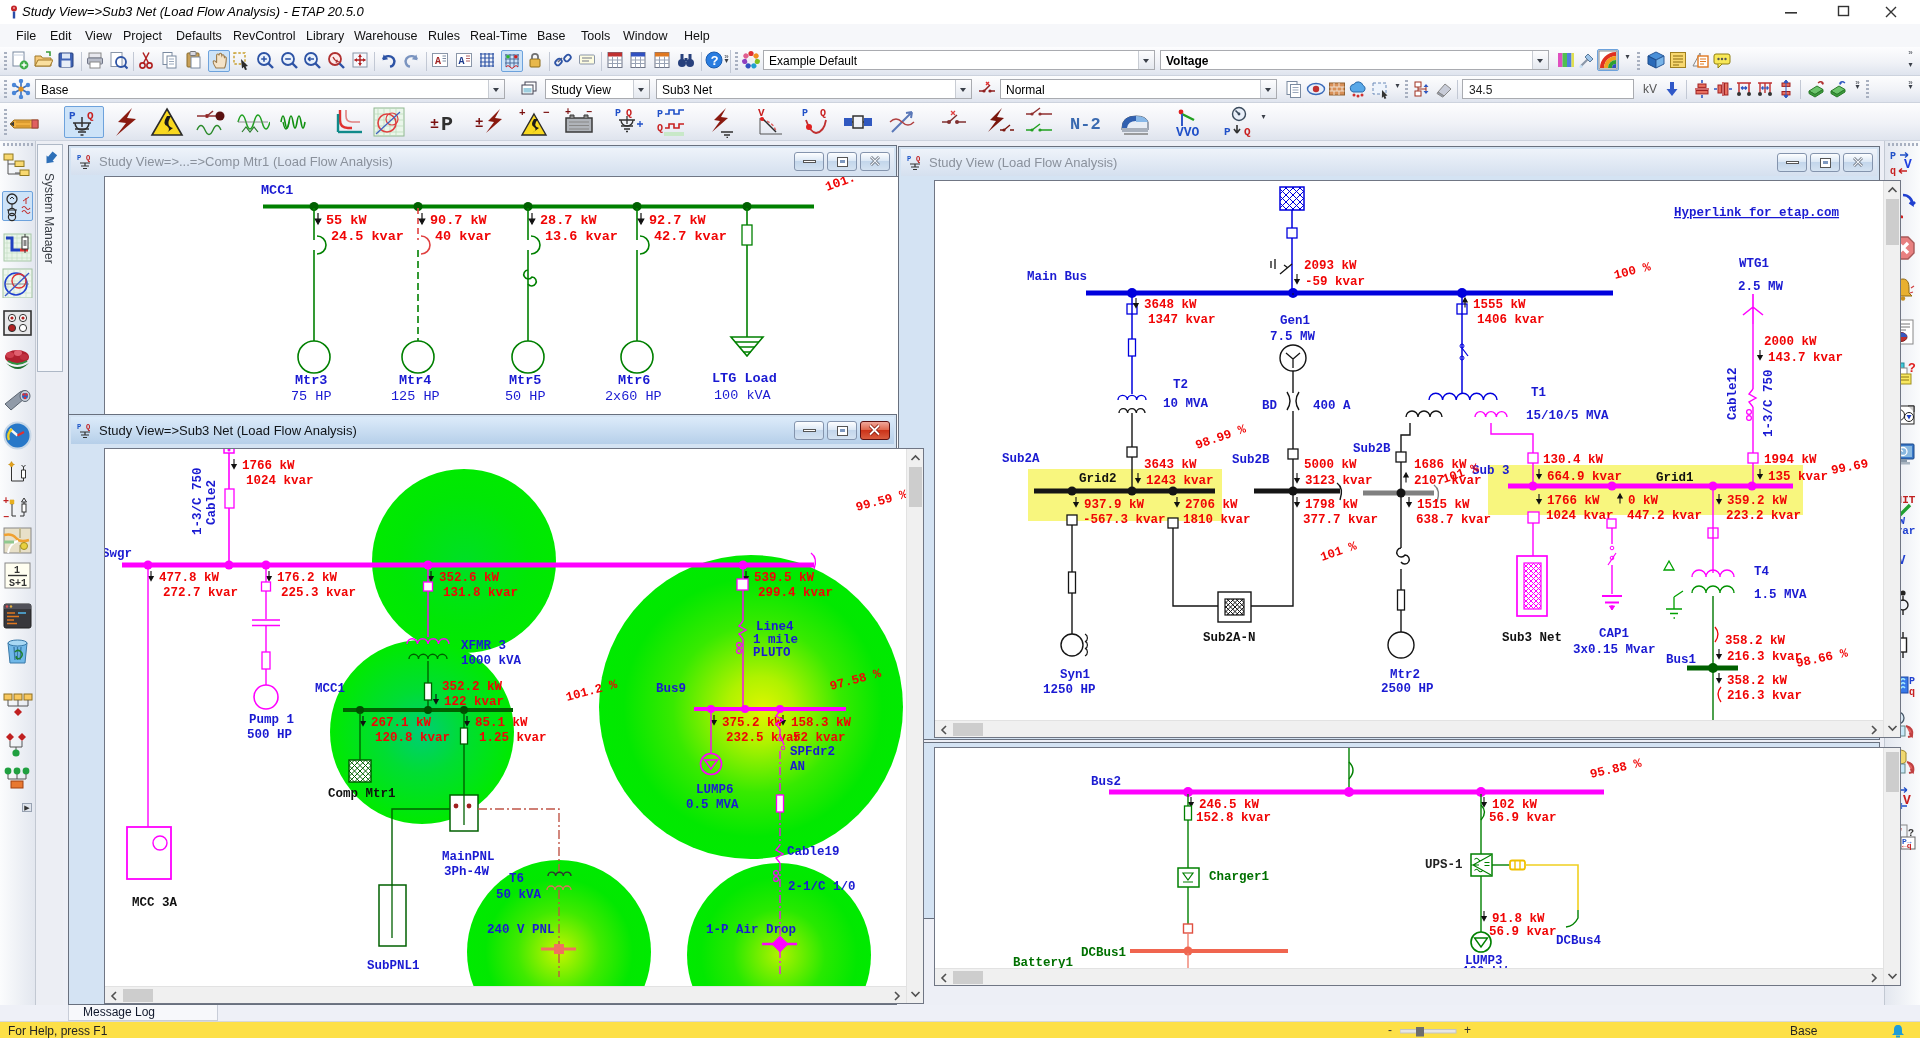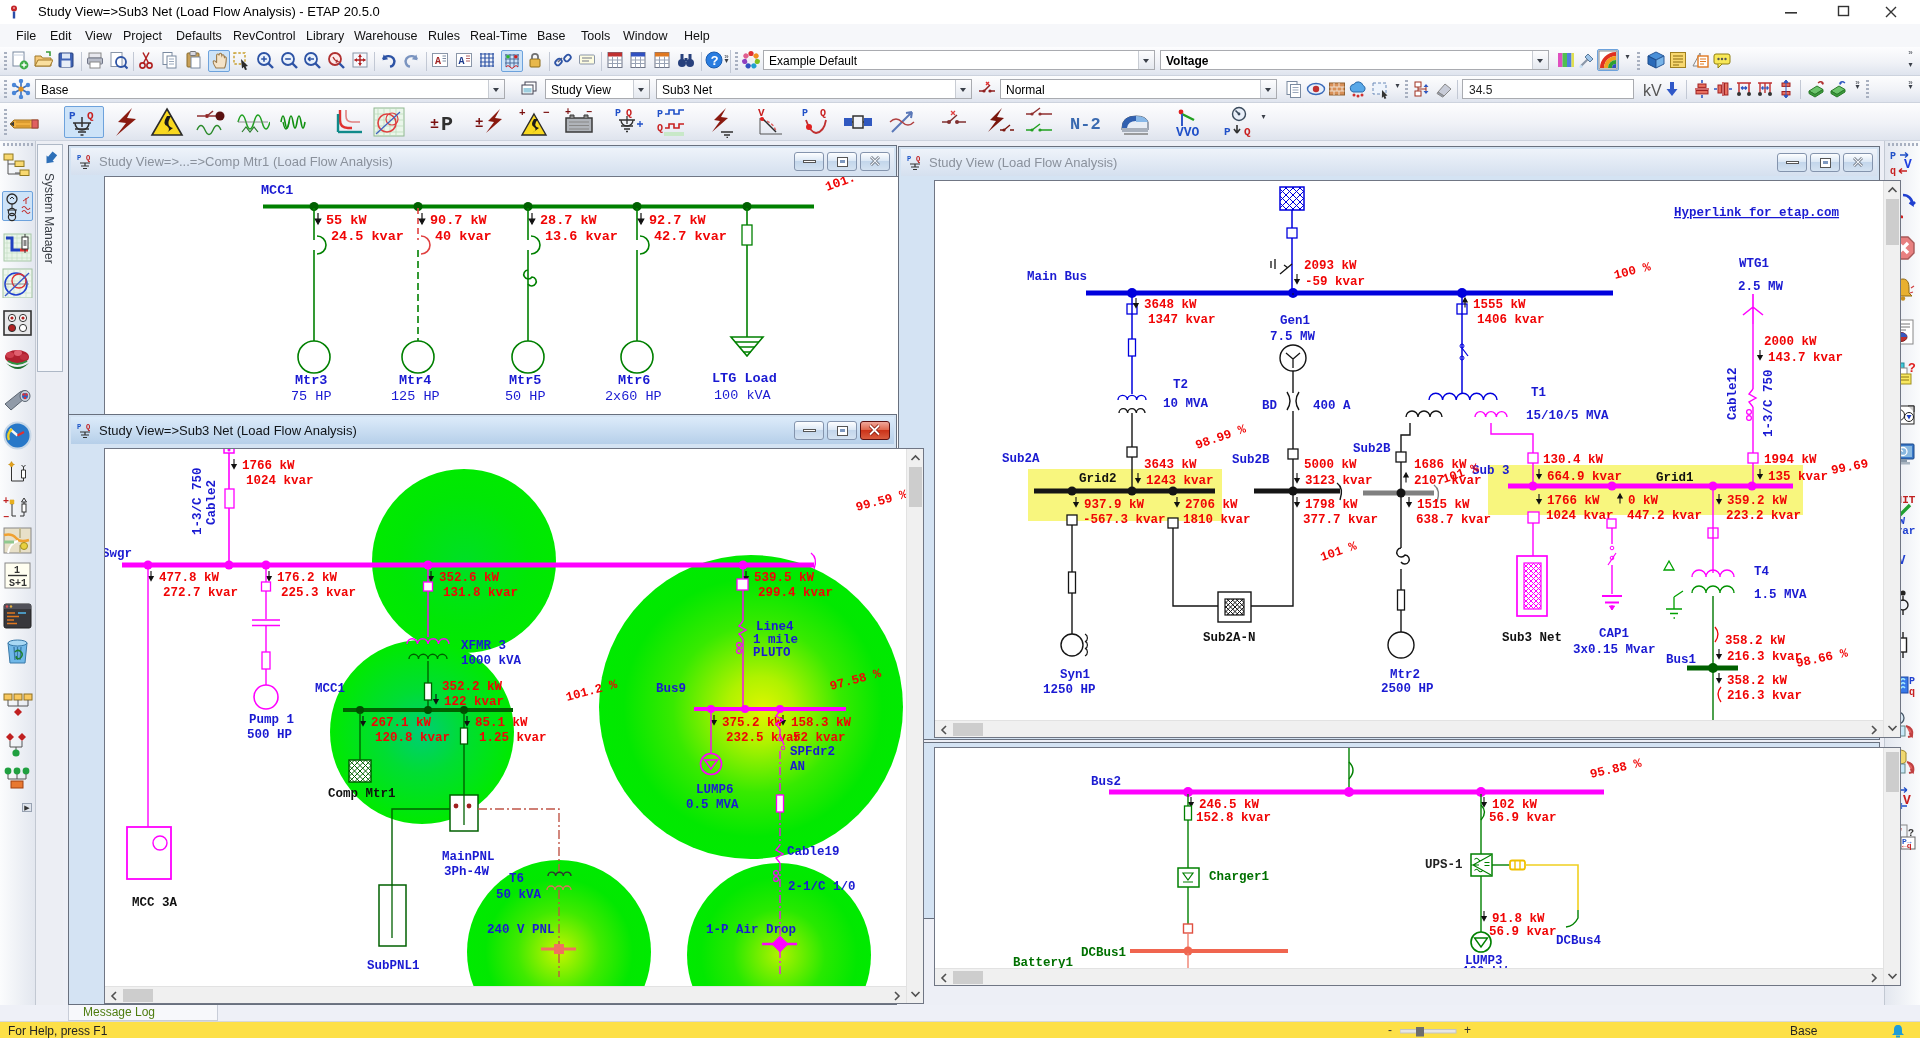--- a/index.html
+++ b/index.html
@@ -1,19 +1,19 @@
 <!DOCTYPE html>
 <html><head><meta charset="utf-8">
 <style>
 html,body{margin:0;padding:0;width:1920px;height:1038px;overflow:hidden;
  font-family:"Liberation Sans",sans-serif;background:#eceef4;}
 *{box-sizing:border-box;}
 .abs{position:absolute;}
 #titlebar{left:0;top:0;width:1920px;height:24px;background:#ffffff;}
-#titlebar .ttl{position:absolute;left:38px;top:4px;font-size:13px;color:#000;}
+#titlebar .ttl{position:absolute;left:22px;top:4px;font-size:13px;color:#000;font-style:italic;}
 #menubar{left:0;top:24px;width:1920px;height:23px;background:#f6f7fa;}
 .mi{position:absolute;top:5px;font-size:12.5px;color:#111;}
 .tbrow{left:0;width:1920px;background:linear-gradient(#fdfdfe,#f0f2f7 55%,#dfe4ee);border-bottom:1px solid #cdd3de;}
 #tb1{top:47px;height:29px;}
 #tb2{top:76px;height:27px;}
 #tb3{top:103px;height:38px;}
 .grip{position:absolute;width:3px;background:repeating-linear-gradient(#a8b0c0 0 2px,transparent 2px 4px);}
 .sep{position:absolute;width:1px;background:#c2c8d4;}
 .ti{position:absolute;width:22px;height:22px;}
 .tsel{border:1px solid #6da2dc;background:#cde3f8;border-radius:2px;}
@@ -34,21 +34,21 @@
 .wtext{position:absolute;left:28px;top:6px;font-size:13px;white-space:nowrap;}
 .wbtns{position:absolute;top:4px;right:4px;display:flex;gap:3px;}
 .wb{width:30px;height:19px;border:1px solid #8494ad;border-radius:3px;background:linear-gradient(#fdfeff,#dce8f5 45%,#c3d6eb 50%,#d4e2f1);position:relative;}
 .wb-close-act{background:linear-gradient(#f0a79a,#e06a50 45%,#cc3319 50%,#d95c40);border-color:#5c1010;}
 .wb i{position:absolute;font-style:normal;}
 .wcont{position:absolute;background:#fff;border:1px solid #707684;overflow:hidden;margin-left:28px;}
 .sbv{position:absolute;background:#f0f0f0;}
 .sbh{position:absolute;background:#f0f0f0;}
 .sth{position:absolute;background:#cdcdcd;}
 #msgbar{left:0;top:1005px;width:1920px;height:16px;background:#eef0f7;}
-#msgtab{position:absolute;left:68px;top:0px;width:150px;height:16px;background:#f7f8fb;border:1px solid #c8cdd8;border-top:none;font-size:12px;color:#4d7c0f;padding-left:14px;}
+#msgtab{position:absolute;left:68px;top:0px;width:150px;height:16px;background:#f7f8fb;border:1px solid #c8cdd8;border-top:none;font-size:12px;color:#0f172a;padding-left:14px;}
 #statusbar{left:0;top:1021px;width:1920px;height:17px;background:#fde047;border-top:1px solid #d8d8d8;font-size:12px;color:#222;}
 svg text{font-family:"Liberation Mono",monospace;font-weight:bold;}
 .r{fill:#f00505;font-size:12.5px;}
 .b{fill:#1a1ad2;font-size:12.5px;}
 .k{fill:#101010;font-size:12.5px;}
 </style></head>
 <body>
 <div class="abs" id="titlebar">
  <svg class="abs" style="left:7px;top:4px" width="16" height="16">
       <circle cx="7" cy="4.5" r="3" fill="#c42428"></circle>
@@ -370,21 +370,21 @@
         <rect x="3" y="12" width="6" height="5" fill="#fff" stroke="#a03020"></rect>
         <path d="M6 8 v4 M6 10 h8 M14 6 v8" stroke="#a03020"></path>
         <path d="M14 5 l2.5 3 h-5 z M14 15 l-2.5 -3 h5 z" fill="#3058c0"></path>
       </svg></div>
     <div class="ti" style="left:1434px;top:3px"><svg width="20" height="20" viewBox="0 0 20 20">
         <path d="M4 13 L11 5 L17 10 L10 17 Z" fill="#c8ccd8" stroke="#888"></path>
         <path d="M4 13 L10 17 L8.5 18 L3 14.5 Z" fill="#98a0b0" stroke="#888"></path>
       </svg></div>
     <div class="sep" style="left:1457px;top:4px;height:19px;"></div>
     <div class="abs" style="left:1462px;top:3px;width:172px;height:20px;background:#fff;border:1px solid #a9abb0;font-size:12px;color:#222;padding:3px 0 0 6px;">34.5</div>
-    <div class="abs" style="left:1643px;top:6px;font-size:16px;color:#555;">kV</div>
+    <div class="abs" style="left:1643px;top:6px;font-size:12px;color:#555;">kV</div>
     <svg class="abs" style="left:1664px;top:5px" width="16" height="16">
       <path d="M8 1 v8" stroke="#3058c8" stroke-width="4"></path>
       <path d="M8 15 L2.5 8 h11 Z" fill="#3058c8"></path>
     </svg>
     <div class="sep" style="left:1686px;top:4px;height:19px;"></div>
     <div class="ti" style="left:1692px;top:3px"><svg width="20" height="20" viewBox="0 0 20 20">
         <path d="M3 10 h14" stroke="#c03030" stroke-width="1.4"></path>
         <rect x="6" y="5" width="8" height="3.4" fill="#e87060" stroke="#a02020"></rect>
         <rect x="4" y="11.5" width="12" height="3.4" fill="#e87060" stroke="#a02020"></rect>
         <path d="M10 1 v3 M10 16 v3" stroke="#3058c0" stroke-width="1.6"></path>

